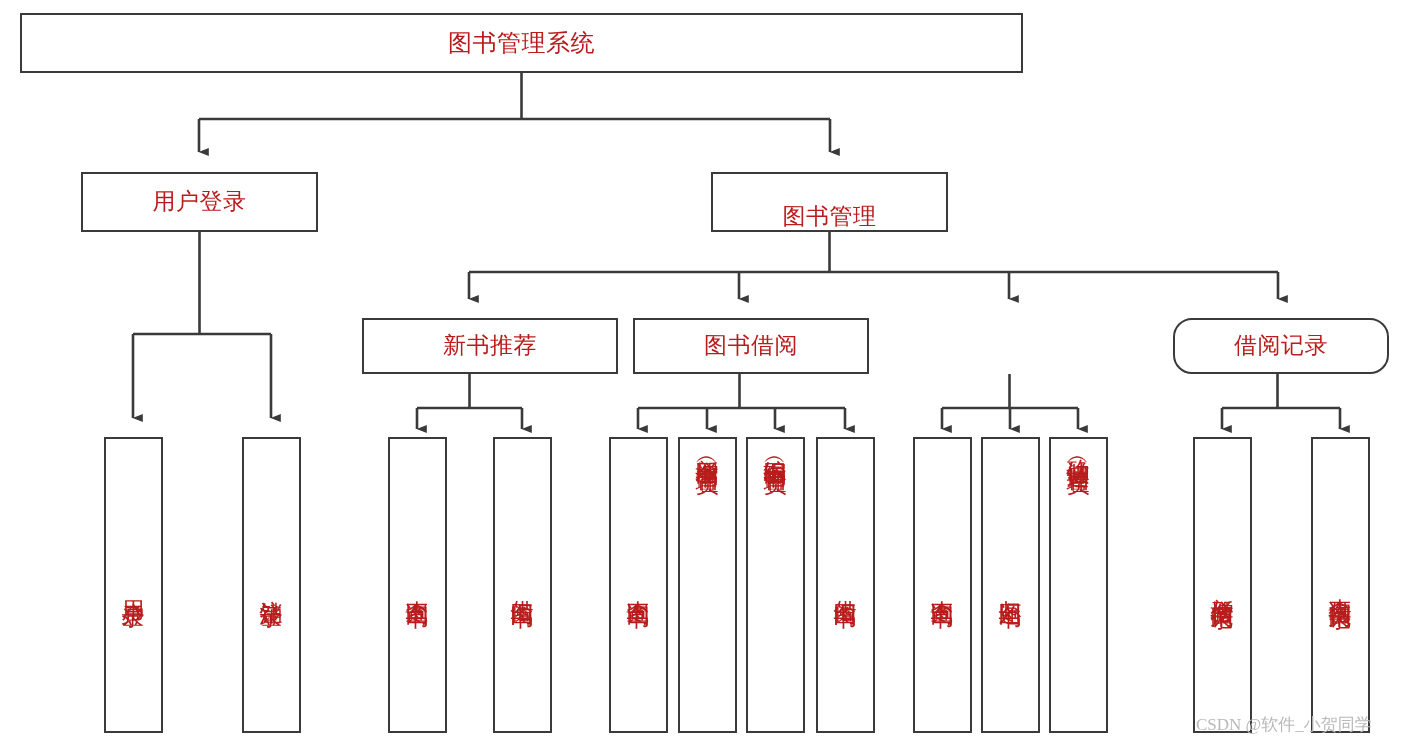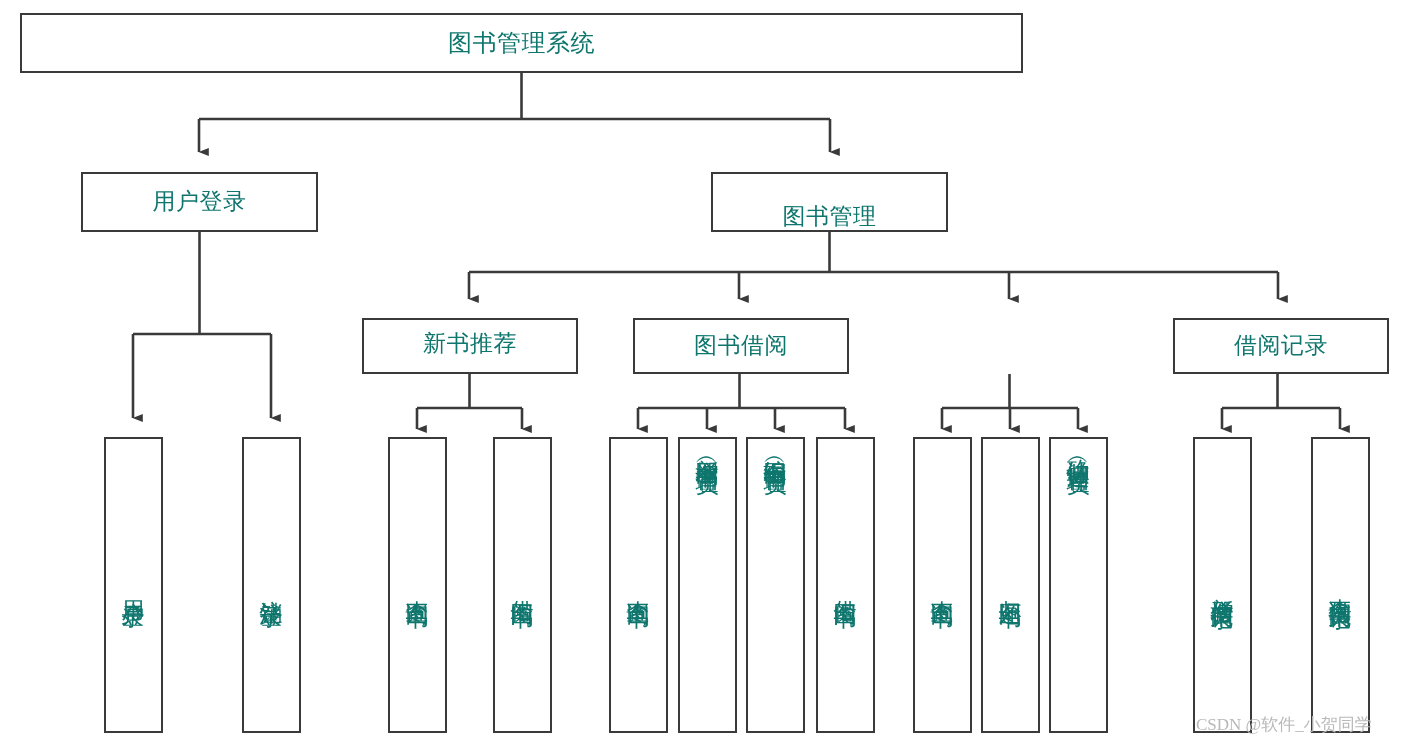--- a/index.html
+++ b/index.html
@@ -28,21 +28,21 @@
     pointer-events: none;
   }
   .node {
     position: absolute;
     box-sizing: border-box;
     border: 2px solid #3a3a3a;
     background: #ffffff;
     display: flex;
     align-items: center;
     justify-content: center;
-    color: #0f766e;
+    color: #b91c1c;
   }
   .node-label {
     display: block;
     white-space: pre;
     line-height: 1.18;
     letter-spacing: 0.5px;
   }
   .node.horizontal .node-label {
     writing-mode: horizontal-tb;
     font-size: 23px;
@@ -134,30 +134,30 @@
   </div>
 
   <div class="node horizontal" style="left:81px; top:172px; width:237px; height:60px;">
     <span class="node-label">用户登录</span>
   </div>
 
   <div class="node horizontal" style="left:711px; top:172px; width:237px; height:60px;align-items:flex-end;">
     <span class="node-label">图书管理</span>
   </div>
 
-  <div class="node horizontal" style="left:362px; top:318px; width:216px; height:56px;font-family:Liberation Mono, monospace;">
+  <div class="node horizontal" style="left:362px; top:318px; width:256px; height:56px;">
     <span class="node-label">新书推荐</span>
   </div>
 
-  <div class="node horizontal" style="left:633px; top:318px; width:216px; height:56px;">
+  <div class="node horizontal" style="left:633px; top:318px; width:236px; height:56px;">
     <span class="node-label">图书借阅</span>
   </div>
 
 
-  <div class="node horizontal" style="left:1173px; top:318px; width:216px; height:56px;">
+  <div class="node horizontal" style="left:1173px; top:318px; width:216px; height:56px;border-radius:19px;">
     <span class="node-label">借阅记录</span>
   </div>
 
   <div class="node vertical centered" style="left:104px; top:437px; width:59px; height:296px;">
     <span class="node-label">用户登录</span>
   </div>
 
   <div class="node vertical centered" style="left:242px; top:437px; width:59px; height:296px;">
     <span class="node-label">注销登录</span>
   </div>

